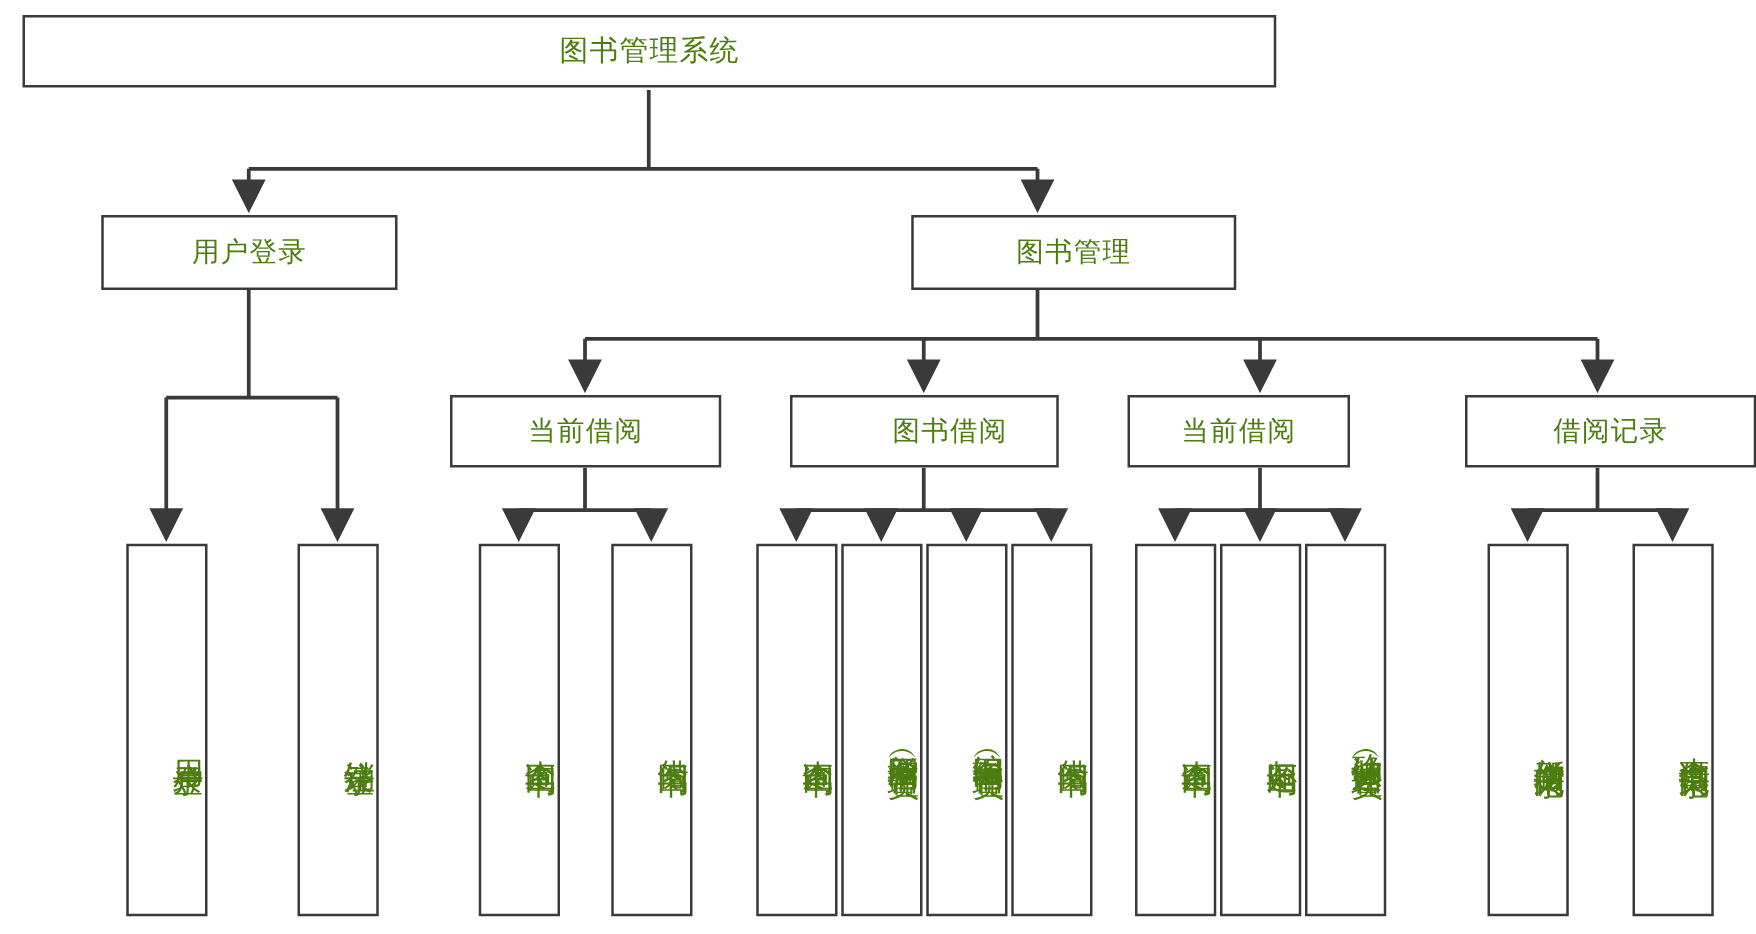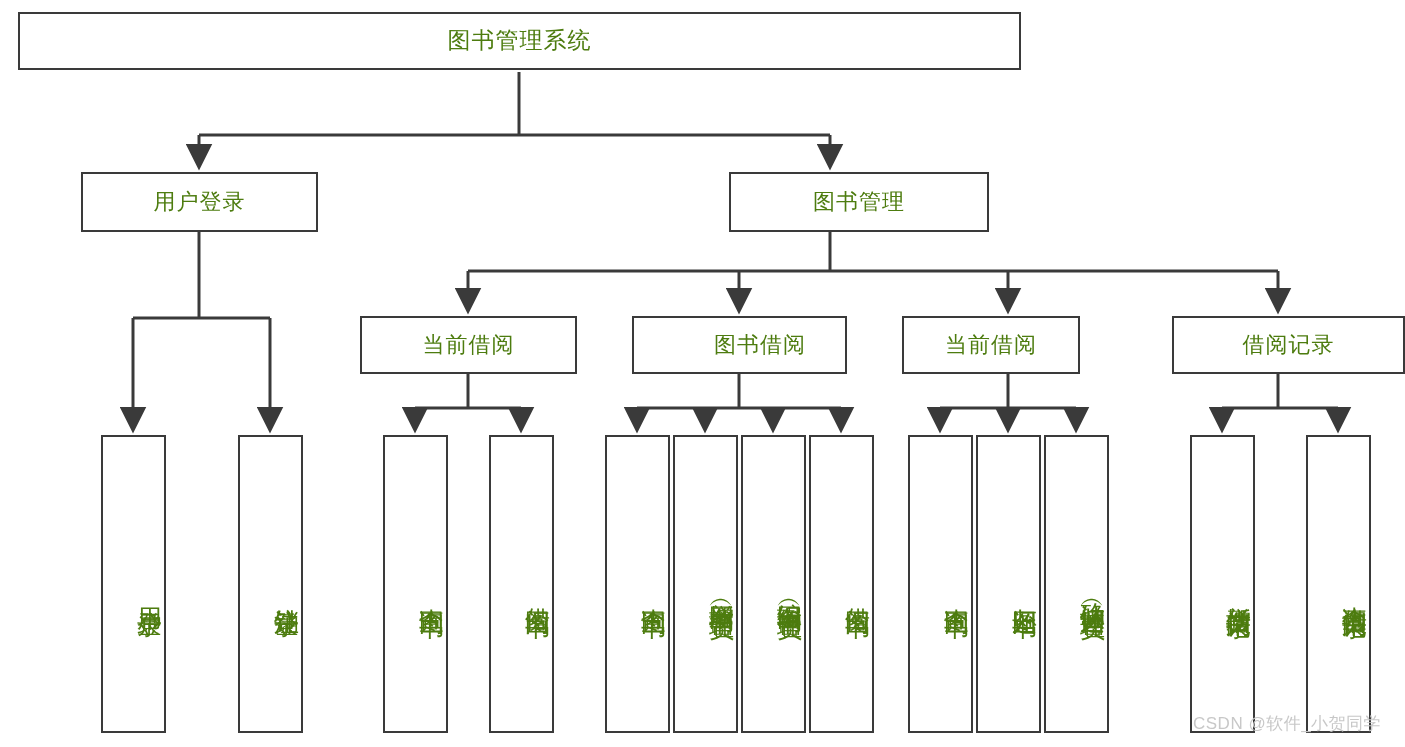--- a/index.html
+++ b/index.html
@@ -140,15 +140,14 @@
   <div class="node node-v" style="left:741px; top:435px; width:65px; height:298px;">编辑图书（管理员）</div>
   <div class="node node-v" style="left:809px; top:435px; width:65px; height:298px;">借阅图书</div>
 
   <div class="node node-v" style="left:908px; top:435px; width:65px; height:298px;">查询图书</div>
   <div class="node node-v" style="left:976px; top:435px; width:65px; height:298px;">归还图书</div>
   <div class="node node-v" style="left:1044px; top:435px; width:65px; height:298px;">确认归还（管理员）</div>
 
   <div class="node node-v" style="left:1190px; top:435px; width:65px; height:298px;">新增借阅记录</div>
   <div class="node node-v" style="left:1306px; top:435px; width:65px; height:298px;">查询借阅记录</div>
 
-  <div class="watermark">CSDN @软件_小贺同学</div>
 
 </div>
 
 </body></html>

